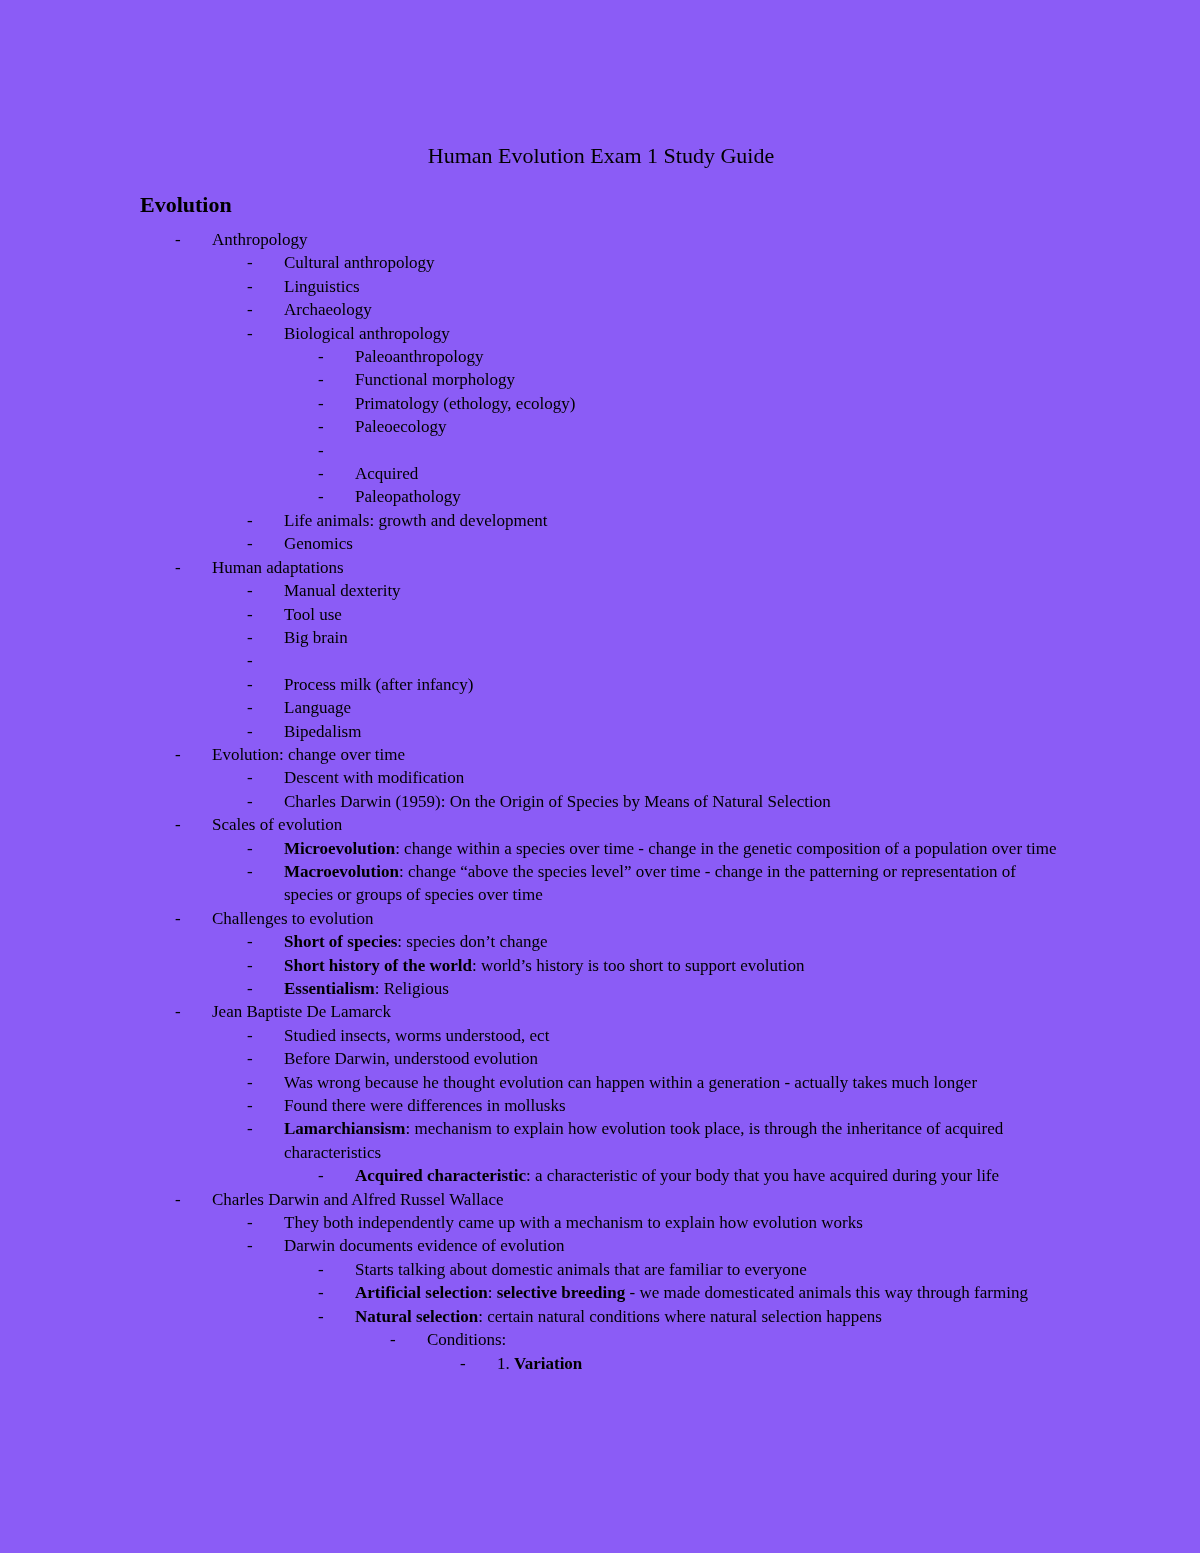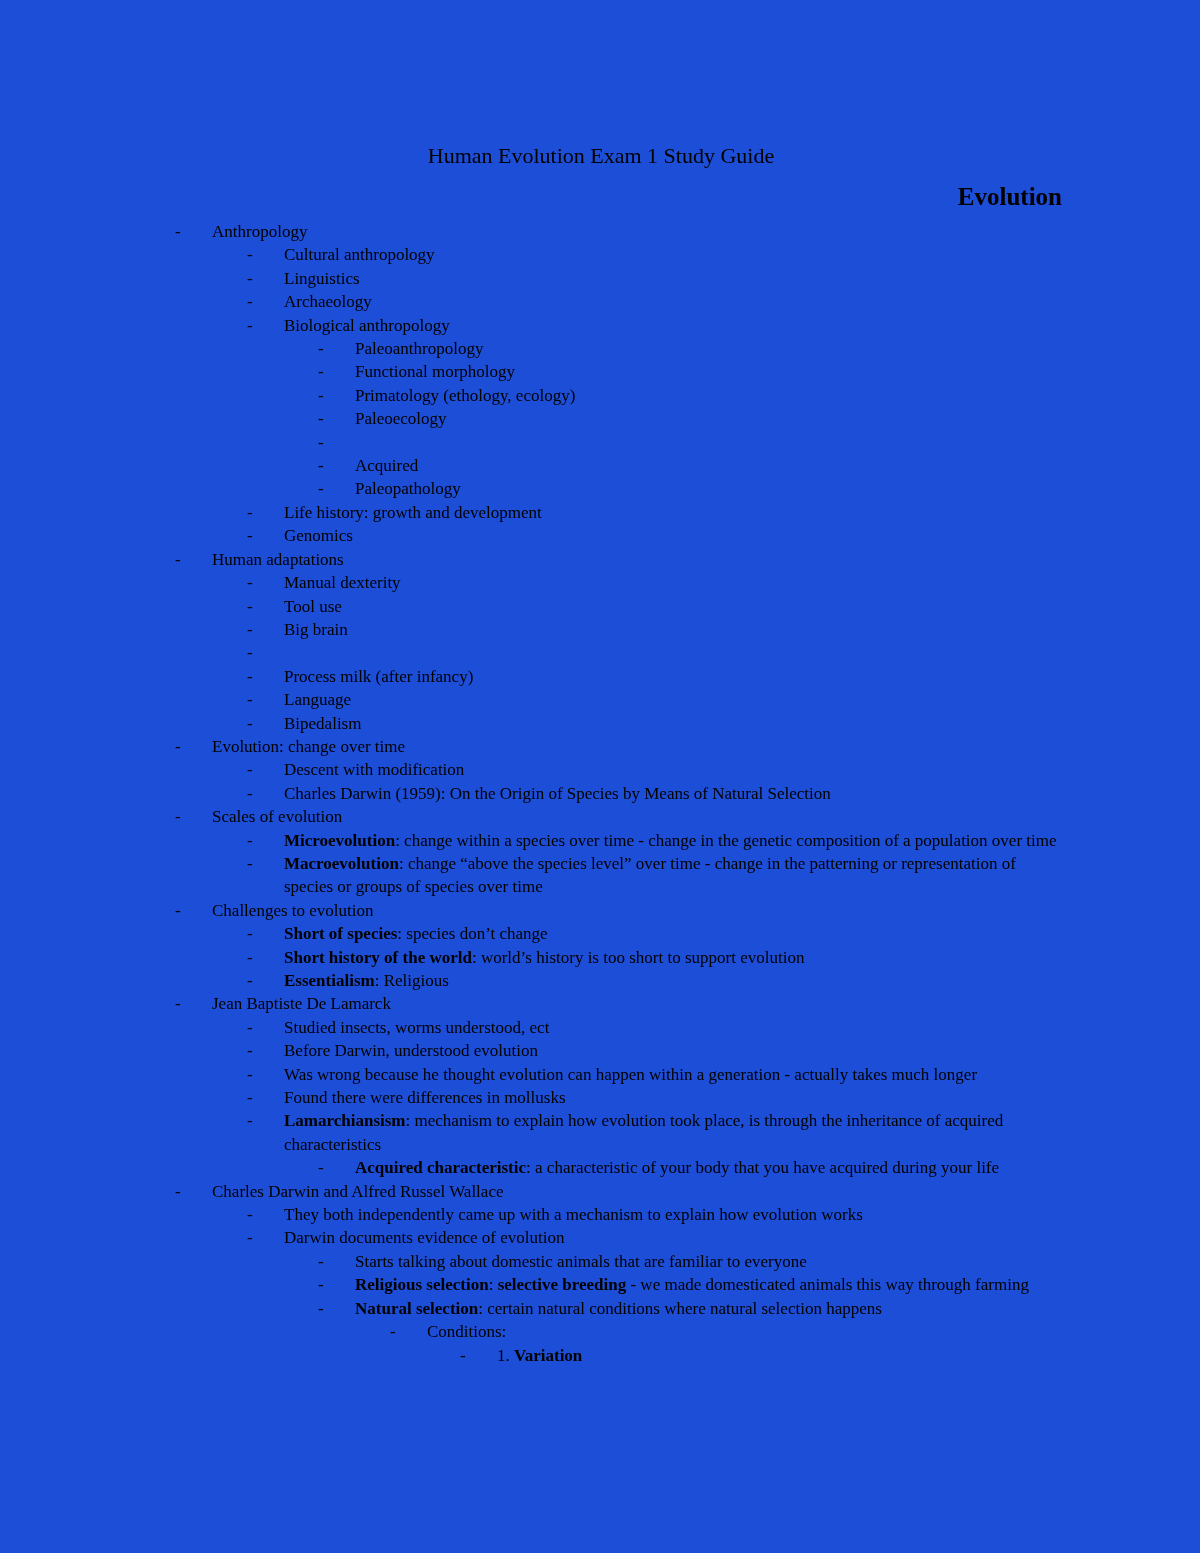--- a/index.html
+++ b/index.html
@@ -6,37 +6,36 @@
     margin: 0;
     padding: 0;
     background: #ffffff;
   }
   .page {
     position: relative;
     width: 1200px;
     height: 1553px;
     box-sizing: border-box;
     padding: 143px 138px 40px 140px;
-    background: #1d4ed8;
+    background: #8b5cf6;
     color: #000000;
     font-family: "Liberation Serif", "DejaVu Serif", serif;
     overflow: hidden;
   }
   .doc-title {
     text-align: center;
     font-size: 22px;
     font-weight: 400;
     line-height: 26px;
   }
   .section-heading {
-    margin-top: 16px;
-    font-size: 25px;
+    margin-top: 24px;
+    font-size: 22px;
     font-weight: 700;
     line-height: 24px;
-    text-align: right;
   }
   .outline {
     margin-top: 11px;
     font-size: 17px;
     line-height: 23.4px;
   }
   .item {
     display: flex;
     align-items: flex-start;
   }
@@ -105,21 +104,21 @@
       <div class="item lvl3">
         <span class="dash">-</span>
         <span class="txt"><span>Acquired</span></span>
       </div>
       <div class="item lvl3">
         <span class="dash">-</span>
         <span class="txt"><span>Paleopathology</span></span>
       </div>
       <div class="item lvl2">
         <span class="dash">-</span>
-        <span class="txt"><span>Life history: growth and development</span></span>
+        <span class="txt"><span>Life animals: growth and development</span></span>
       </div>
       <div class="item lvl2">
         <span class="dash">-</span>
         <span class="txt"><span>Genomics</span></span>
       </div>
       <div class="item lvl1">
         <span class="dash">-</span>
         <span class="txt"><span>Human adaptations</span></span>
       </div>
       <div class="item lvl2">
@@ -228,21 +227,21 @@
       <div class="item lvl2">
         <span class="dash">-</span>
         <span class="txt"><span>Darwin documents evidence of evolution</span></span>
       </div>
       <div class="item lvl3">
         <span class="dash">-</span>
         <span class="txt"><span>Starts talking about domestic animals that are familiar to everyone</span></span>
       </div>
       <div class="item lvl3">
         <span class="dash">-</span>
-        <span class="txt"><span class="b">Religious selection</span><span>: </span><span class="b">selective breeding</span><span> - we made domesticated animals this way through farming</span></span>
+        <span class="txt"><span class="b">Artificial selection</span><span>: </span><span class="b">selective breeding</span><span> - we made domesticated animals this way through farming</span></span>
       </div>
       <div class="item lvl3">
         <span class="dash">-</span>
         <span class="txt"><span class="b">Natural selection</span><span>: certain natural conditions where natural selection happens</span></span>
       </div>
       <div class="item lvl4">
         <span class="dash">-</span>
         <span class="txt"><span>Conditions:</span></span>
       </div>
       <div class="item lvl5">

